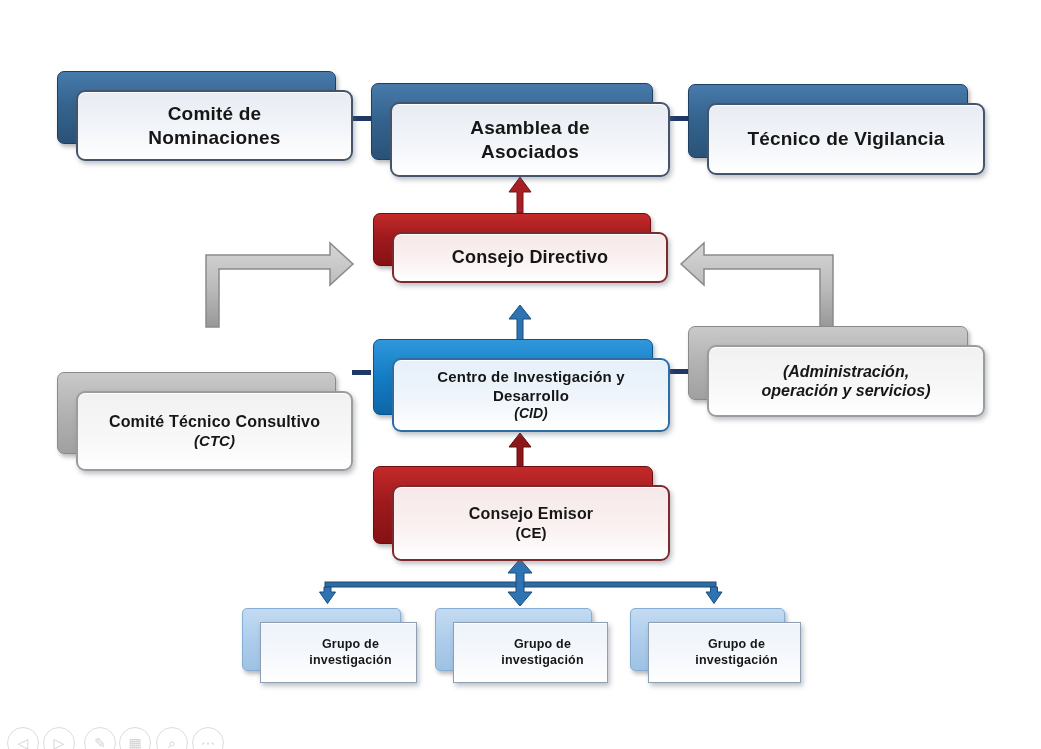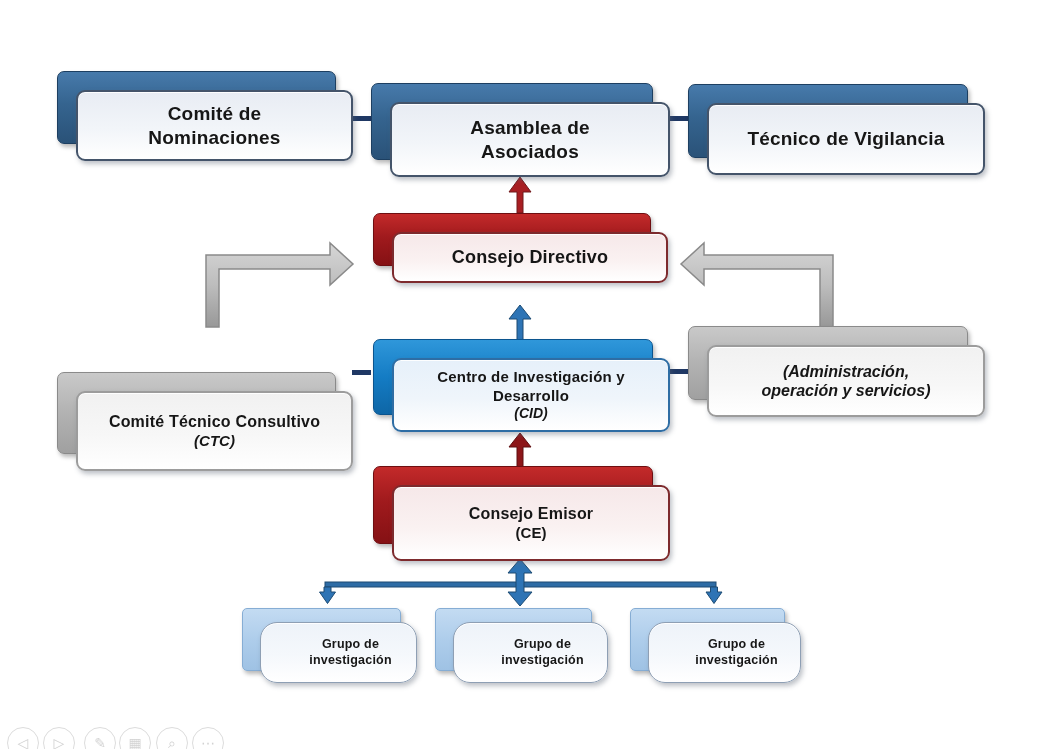--- a/index.html
+++ b/index.html
@@ -27,21 +27,21 @@
   .t-navy  .front{background:linear-gradient(180deg,#e8ecf3 0%,#f2f5f9 55%,#ffffff 100%);border:2px solid #44546a;}
   .t-red   .back{background:linear-gradient(180deg,#c32a2a 0%,#a01a1d 45%,#851114 100%);border:1px solid #6e0e11;}
   .t-red   .front{background:linear-gradient(180deg,#f6e8e9 0%,#faf1f1 55%,#ffffff 100%);border:2px solid #7d2a2d;}
   .t-blue  .back{background:linear-gradient(180deg,#2f97da 0%,#147cc4 50%,#0e66a6 100%);border:1px solid #0b548e;}
   .t-blue  .front{background:linear-gradient(180deg,#e6f0fa 0%,#eff5fb 55%,#ffffff 100%);border:2px solid #2e6da4;}
   .t-gray  .back{background:linear-gradient(180deg,#c9c9c9 0%,#b2b2b2 50%,#a0a0a0 100%);border:1px solid #8a8a8a;}
   .t-gray  .front{background:linear-gradient(180deg,#f1f1f1 0%,#f7f7f7 55%,#ffffff 100%);border:2px solid #9c9c9c;}
   .t-lblue .back{background:linear-gradient(180deg,#c3dbf2 0%,#aecdeb 50%,#9fc2e4 100%);border:1px solid #86add4;}
   .t-lblue .front{background:linear-gradient(180deg,#eef3f9 0%,#f5f8fc 55%,#ffffff 100%);border:2px solid #8e9fb4;}
   .sm .back{left:-18px;top:-14px;border-radius:5px;}
-  .sm .front{border-radius:17px;border-width:1.5px;padding-left:24px;}
+  .sm .front{border-radius:0;border-width:1.5px;padding-left:24px;}
   
   #n1{left:76px;top:90px;width:277px;height:71px;}
   #n2{left:390px;top:102px;width:280px;height:75px;}
   #n3{left:707px;top:103px;width:278px;height:72px;}
   #n4{left:392px;top:232px;width:276px;height:51px;}
   #n5{left:76px;top:347px;width:277px;height:80px;margin-top:44px;}
   #n6{left:392px;top:358px;width:278px;height:74px;}
   #n7{left:707px;top:345px;width:278px;height:72px;}
   #n8{left:392px;top:485px;width:278px;height:76px;}
   #n9{left:260px;top:622px;width:157px;height:61px;}

